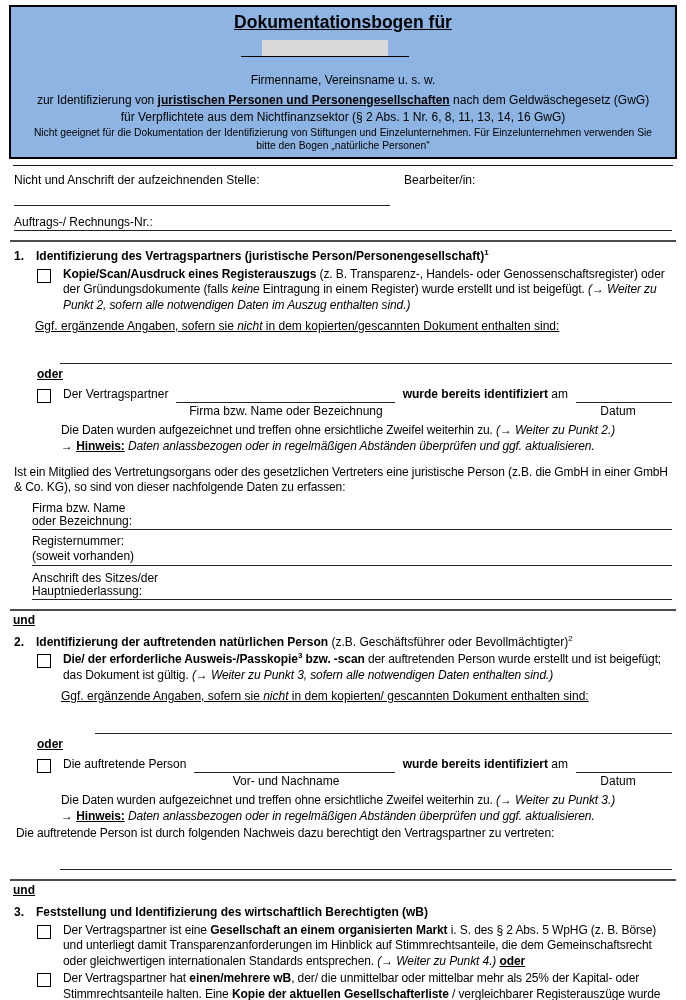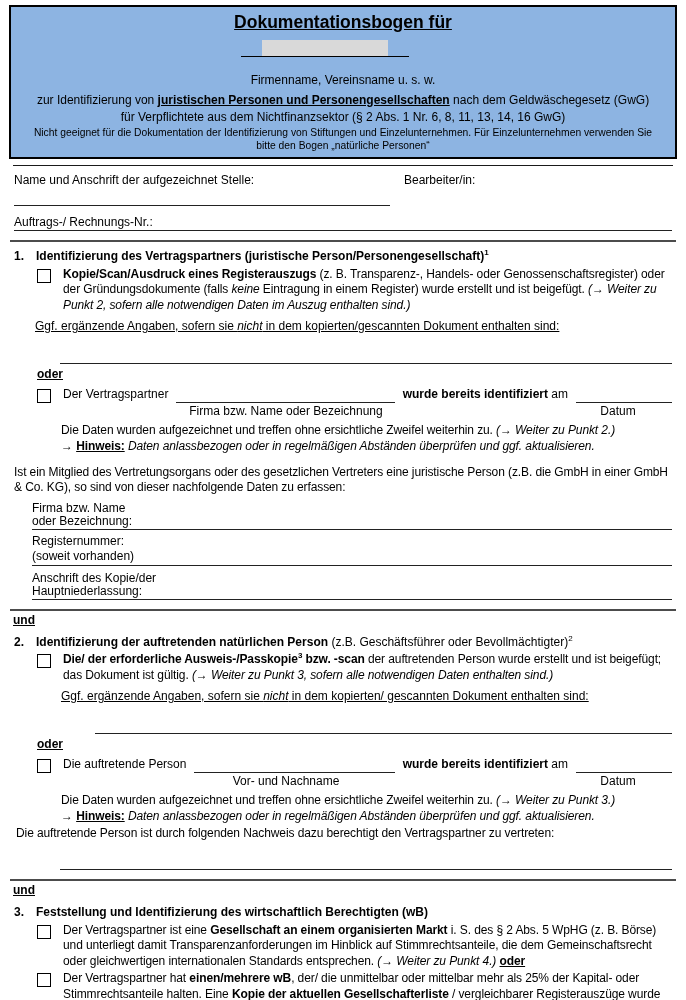--- a/index.html
+++ b/index.html
@@ -88,21 +88,21 @@
   <div class="hdr-line1"><span>zur Identifizierung von </span><span class="st-b st-u">juristischen Personen und Personengesellschaften</span><span> nach dem Geldwäschegesetz (GwG)</span></div>
   <div class="hdr-line2">für Verpflichtete aus dem Nichtfinanzsektor (§ 2 Abs. 1 Nr. 6, 8, 11, 13, 14, 16 GwG)</div>
   <div class="hdr-note">Nicht geeignet für die Dokumentation der Identifizierung von Stiftungen und Einzelunternehmen. Für Einzelunternehmen verwenden Sie bitte den Bogen „natürliche Personen“</div>
 </div>
 
 <div class="rule-thin"></div>
 
 <div class="fields">
   <div class="fields-row1">
     <div class="f-col-l">
-      <span class="f-collabel">Name und Anschrift der aufgezeichnet Stelle:</span>
+      <span class="f-collabel">Nicht und Anschrift der aufzeichnenden Stelle:</span>
       <div class="f-colline"></div>
     </div>
     <div class="f-col-r">
       <span class="f-collabel">Bearbeiter/in:</span>
       <div class="f-colline"></div>
     </div>
   </div>
   <div class="order-label">Auftrags-/ Rechnungs-Nr.:</div>
   <div class="order-line"></div>
 </div>
@@ -151,21 +151,21 @@
   <div class="f-split">
     <div class="f-half-r">
       <span class="lbl">
         <span>Registernummer:</span><br>
         <span>(soweit vorhanden)</span>
       </span>
     </div>
   </div>
   <div class="f-row">
     <span class="lbl">
-      <span>Anschrift des Kopie/der</span><br>
+      <span>Anschrift des Sitzes/der</span><br>
       <span>Hauptniederlassung:</span>
     </span>
   </div>
 </div>
 
 <div class="sep"></div>
 <div class="und">und</div>
 
 <div>
   <div class="sec-head mixed">

